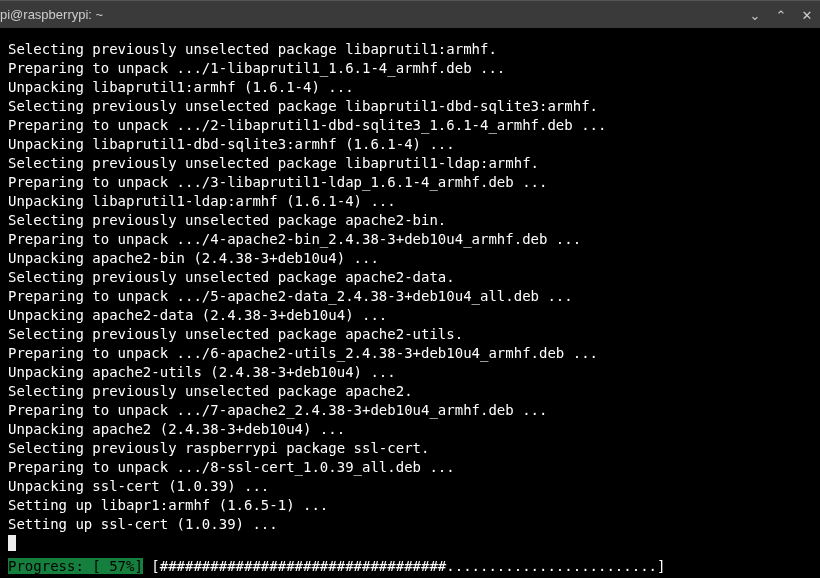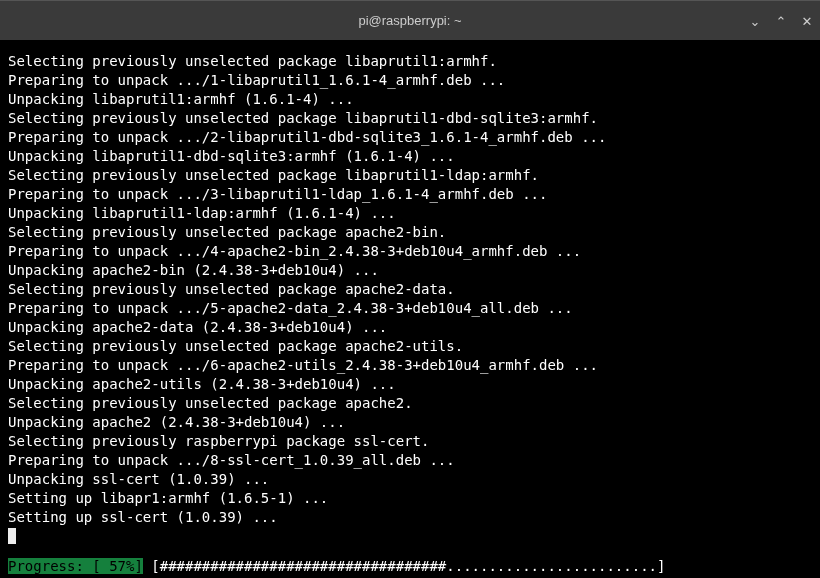--- a/index.html
+++ b/index.html
@@ -15,24 +15,23 @@
       overflow: hidden;
     }
     .window {
       width: 100%;
       height: 100%;
       display: flex;
       flex-direction: column;
     }
     .titlebar {
       background: #3a3a3a;
-      height: 40px;
+      height: 28px;
       display: flex;
       align-items: center;
-      justify-content: center;
       position: relative;
       border-top: 1px solid #555;
     }
     .titlebar-text {
       color: #ccc;
       font-size: 13px;
       font-family: sans-serif;
     }
     .window-controls {
       position: absolute;
@@ -112,20 +111,21 @@
         <div class="terminal-line">Selecting previously unselected package apache2-bin.</div>
         <div class="terminal-line">Preparing to unpack .../4-apache2-bin_2.4.38-3+deb10u4_armhf.deb ...</div>
         <div class="terminal-line">Unpacking apache2-bin (2.4.38-3+deb10u4) ...</div>
         <div class="terminal-line">Selecting previously unselected package apache2-data.</div>
         <div class="terminal-line">Preparing to unpack .../5-apache2-data_2.4.38-3+deb10u4_all.deb ...</div>
         <div class="terminal-line">Unpacking apache2-data (2.4.38-3+deb10u4) ...</div>
         <div class="terminal-line">Selecting previously unselected package apache2-utils.</div>
         <div class="terminal-line">Preparing to unpack .../6-apache2-utils_2.4.38-3+deb10u4_armhf.deb ...</div>
         <div class="terminal-line">Unpacking apache2-utils (2.4.38-3+deb10u4) ...</div>
         <div class="terminal-line">Selecting previously unselected package apache2.</div>
+        <div class="terminal-line">Preparing to unpack .../7-apache2_2.4.38-3+deb10u4_armhf.deb ...</div>
         <div class="terminal-line">Unpacking apache2 (2.4.38-3+deb10u4) ...</div>
         <div class="terminal-line">Selecting previously raspberrypi package ssl-cert.</div>
         <div class="terminal-line">Preparing to unpack .../8-ssl-cert_1.0.39_all.deb ...</div>
         <div class="terminal-line">Unpacking ssl-cert (1.0.39) ...</div>
         <div class="terminal-line">Setting up libapr1:armhf (1.6.5-1) ...</div>
         <div class="terminal-line">Setting up ssl-cert (1.0.39) ...</div>
       </div>
     <div><span class="cursor"></span></div>
     <div class="progress-line"><span class="progress-label">Progress: [ 57%]</span><span class="progress-gauge"> [##################################.........................] </span></div>
   </div>

